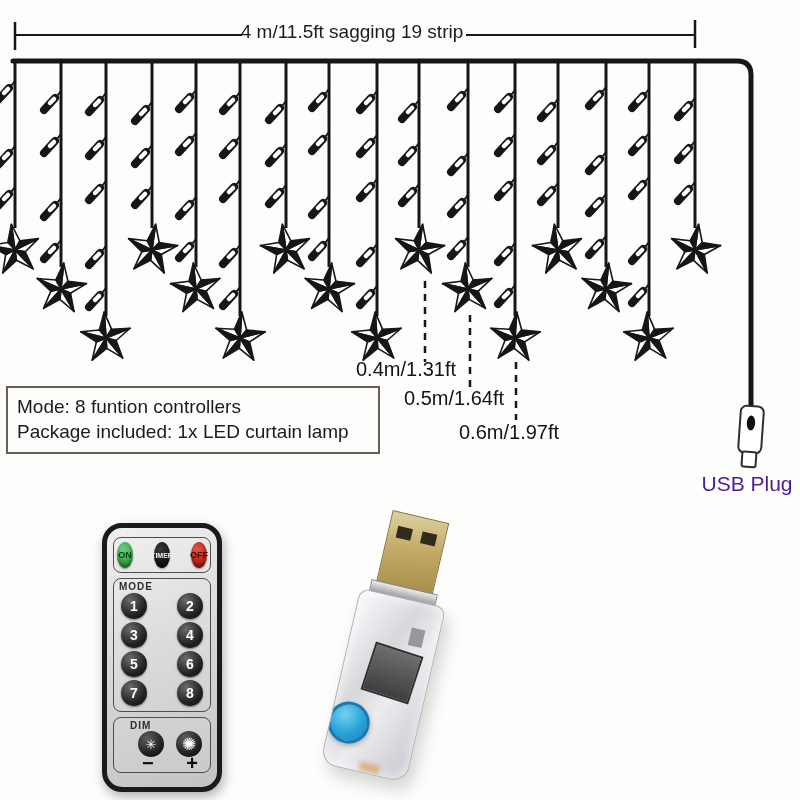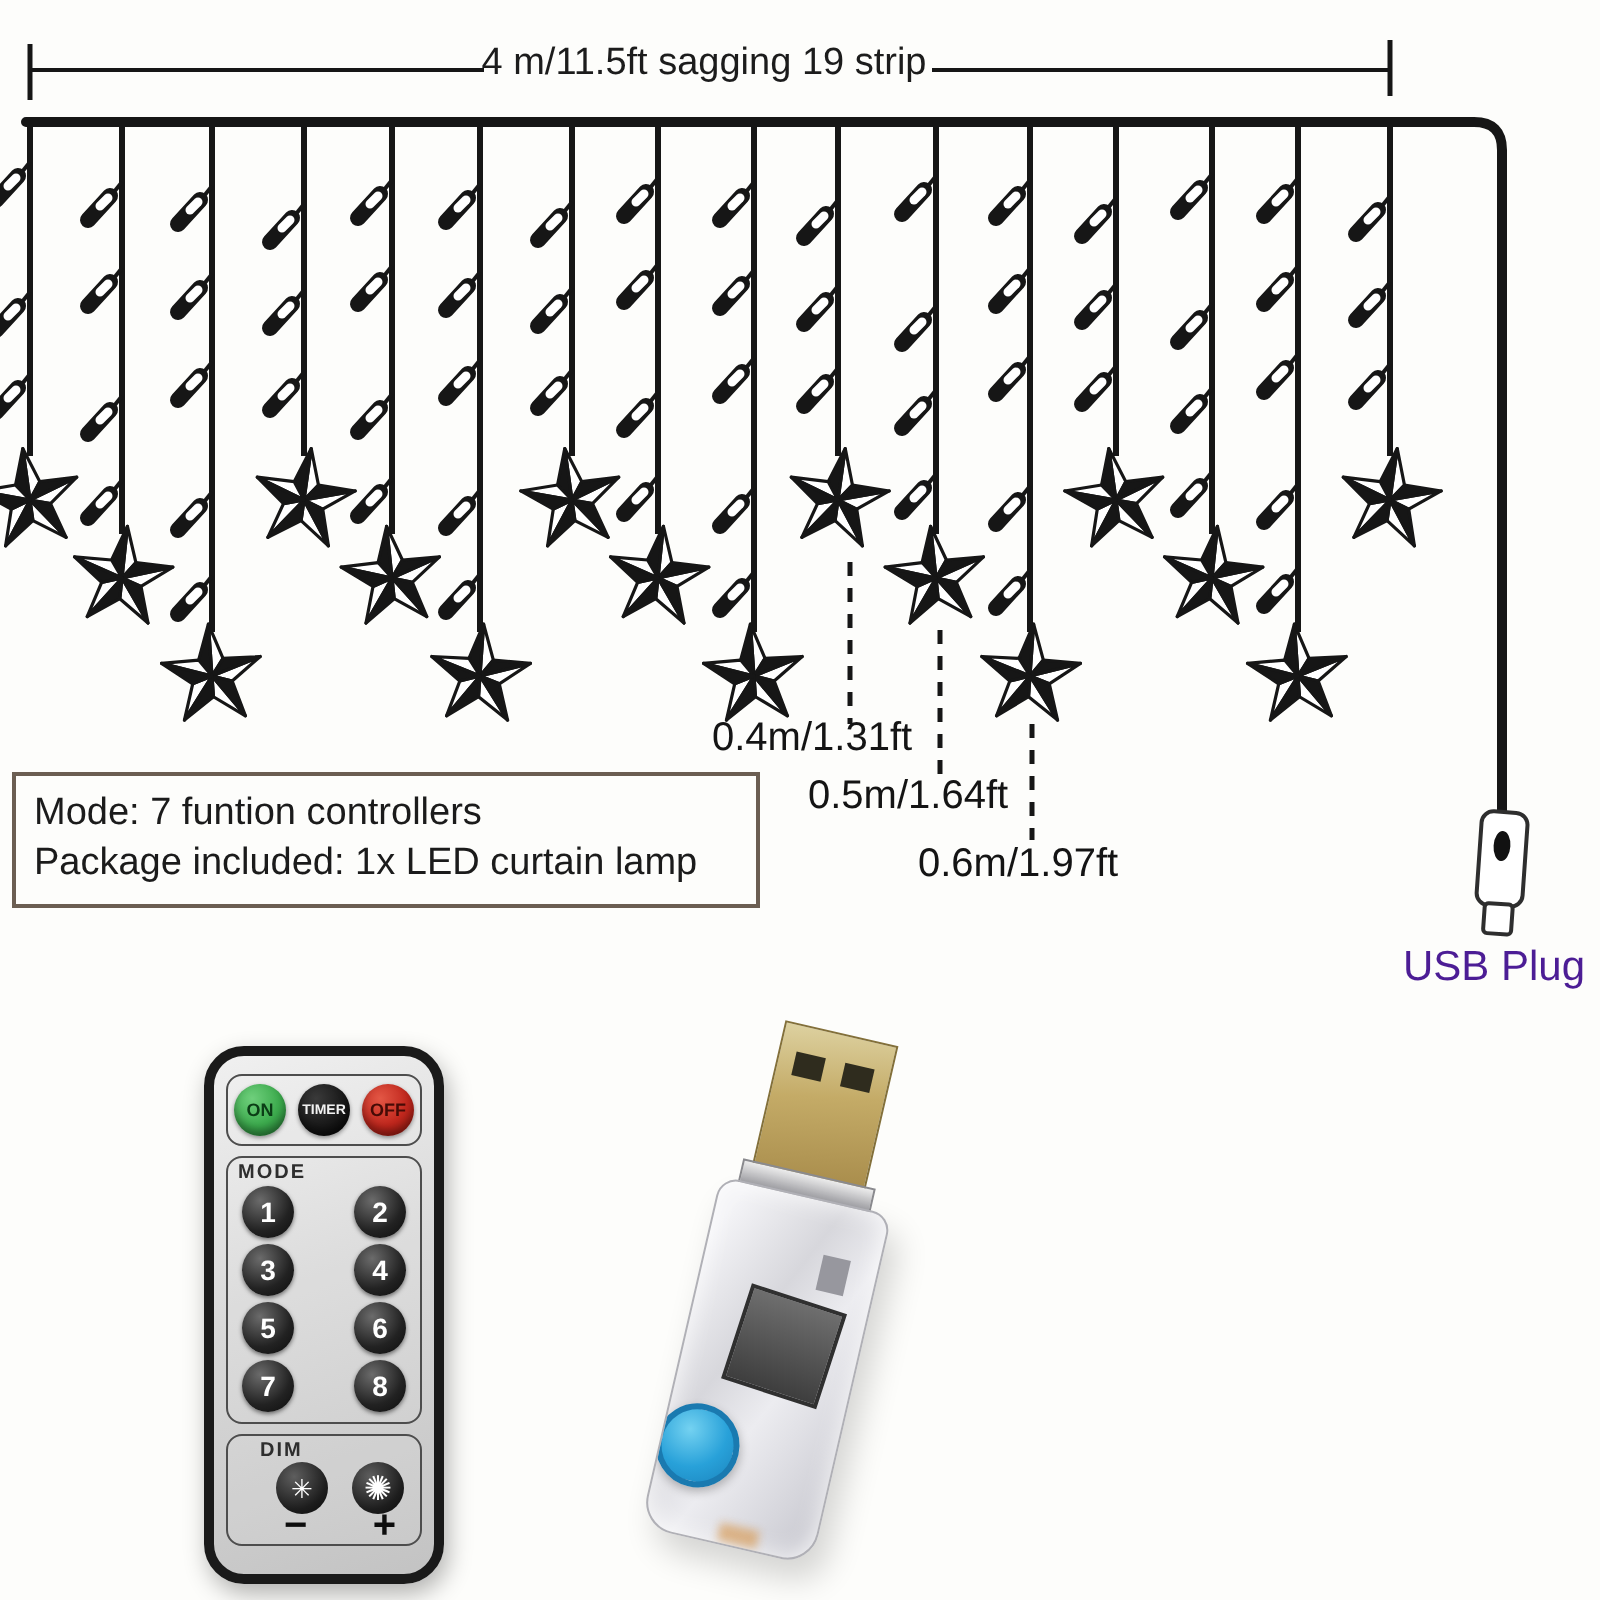--- a/index.html
+++ b/index.html
@@ -21,21 +21,21 @@
   .usb-label{position:absolute;left:694px;top:472px;width:106px;text-align:center;
     font-size:21px;color:#4c1d95;white-space:nowrap;}
 
   
   .remote{position:absolute;left:102px;top:523px;width:120px;height:269px;
     border:5px solid #1a1a1a;border-radius:20px;box-sizing:border-box;
     background:linear-gradient(160deg,#f0f0f0 0%,#d9d9d9 45%,#c3c3c3 100%);
     box-shadow:2px 5px 12px rgba(0,0,0,.3);}
   .r-sec{border:1.5px solid #4d4d4d;border-radius:8px;margin:0 6px;position:relative;background:rgba(255,255,255,.08);}
   .r-power{margin-top:9px;height:34px;display:flex;align-items:center;justify-content:space-between;padding:0 3px;}
-  .p-btn{width:26px;height:26px;border-radius:50%;display:flex;align-items:center;justify-content:center;
+  .p-btn{width:16px;height:26px;border-radius:50%;display:flex;align-items:center;justify-content:center;
     font-weight:bold;box-shadow:inset 0 -3px 4px rgba(0,0,0,.35), 0 1px 2px rgba(0,0,0,.4);}
   .p-on{font-size:9px;color:#0b3d16;}
   .p-timer{font-size:7px;color:#f2f2f2;}
   .p-off{font-size:9px;color:#460b06;}
   .r-mode{margin-top:5px;padding:2px 5px 5px 5px;}
   .mode-title,.dim-title{text-align:left;font-size:10px;font-weight:bold;color:#2e2e2e;letter-spacing:1px;height:11px;}
   .m-grid{display:grid;grid-template-columns:auto auto;justify-content:space-between;
     grid-template-rows:repeat(4,26px);row-gap:3px;padding:1px 2px 0 2px;}
   .n-btn{width:26px;height:26px;border-radius:50%;color:#fff;font-size:14px;font-weight:bold;
     display:flex;align-items:center;justify-content:center;
@@ -616,21 +616,21 @@
       </g>
     </svg>
 
   <div class="dim-label">4 m/11.5ft sagging 19 strip</div>
 
   <div class="m-label" id="m0">0.4m/1.31ft</div>
   <div class="m-label" id="m1">0.5m/1.64ft</div>
   <div class="m-label" id="m2">0.6m/1.97ft</div>
 
   <div class="spec-box">
-    <div>Mode: 7 funtion controllers</div>
+    <div>Mode: 8 funtion controllers</div>
     <div>Package included: 1x LED curtain lamp</div>
   </div>
 
   <div class="usb-label">USB Plug</div>
 
   <div class="remote">
     <div class="r-sec r-power">
       <div class="p-btn p-on" style="background: radial-gradient(circle at 35% 28%, rgb(111, 207, 124), rgb(60, 171, 77) 55%, rgb(37, 122, 53));">ON</div>
       <div class="p-btn p-timer" style="background: radial-gradient(circle at 35% 28%, rgb(58, 58, 58), rgb(22, 22, 22) 60%, rgb(0, 0, 0));">TIMER</div>
       <div class="p-btn p-off" style="background: radial-gradient(circle at 35% 28%, rgb(227, 87, 69), rgb(193, 39, 29) 55%, rgb(143, 21, 13));">OFF</div>

